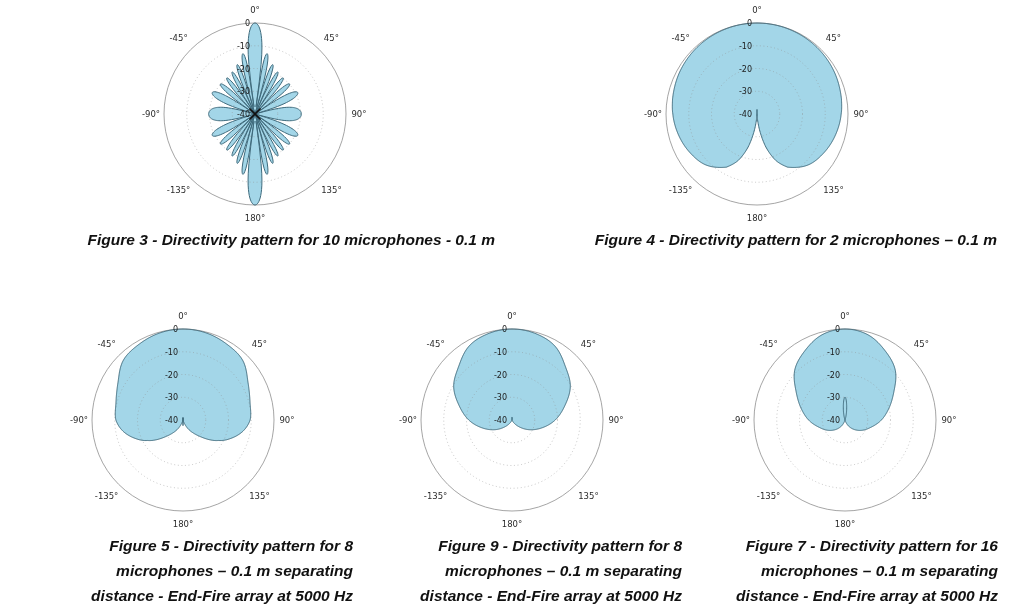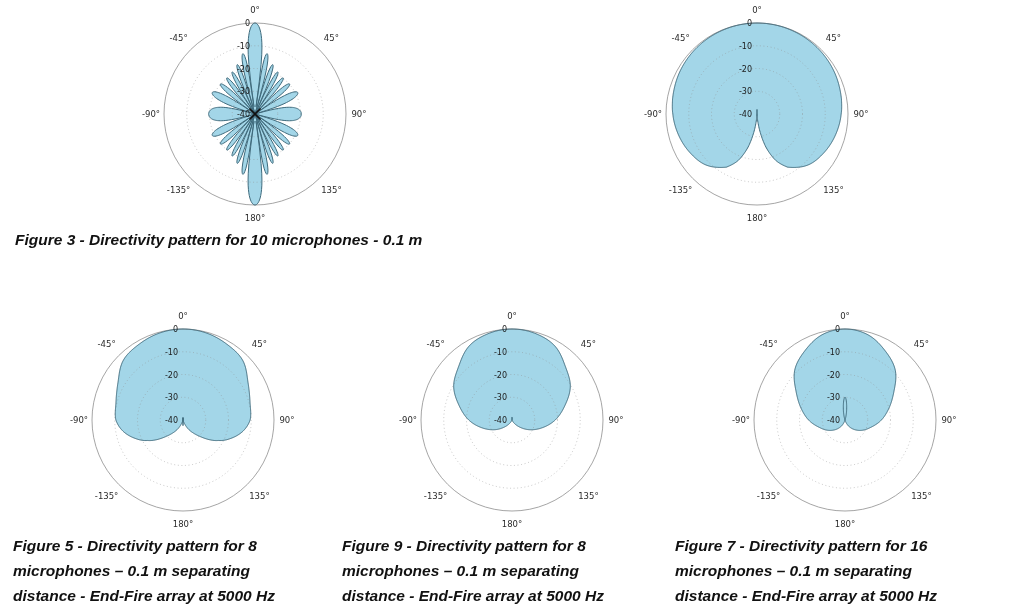--- a/index.html
+++ b/index.html
@@ -1,20 +1,20 @@
 <!DOCTYPE html>
 <html><head>
 <meta charset="utf-8">
 <style>
   html,body{margin:0;padding:0;background:#ffffff;}
   #page{position:relative;width:1024px;height:613px;background:#ffffff;overflow:hidden;
         font-family:"DejaVu Sans",sans-serif;}
   .chart{position:absolute;width:310px;height:232px;}
   .chart svg text{font-family:"DejaVu Sans",sans-serif;}
-  .caption{position:absolute;text-align:left;font-family:"Liberation Sans",sans-serif;
+  .caption{position:absolute;text-align:right;font-family:"Liberation Sans",sans-serif;
            font-style:italic;font-weight:bold;font-size:15.5px;line-height:25px;color:#111111;}
   .cap-top{width:480px;}
   .cap-bot{width:340px;}
 </style>
 </head>
 <body>
 
 <div id="page">
 
   <div class="chart" style="left:100px;top:-2px"><svg width="310" height="232" viewBox="0 0 310 232">
@@ -122,33 +122,34 @@
         <text x="150" y="73.5" text-anchor="end" font-size="8" fill="#1a1a1a">-20</text>
         <text x="150" y="96.3" text-anchor="end" font-size="8" fill="#1a1a1a">-30</text>
         <text x="150" y="119.0" text-anchor="end" font-size="8" fill="#1a1a1a">-40</text>
       </svg></div>
 
   <div class="caption cap-top" style="left:15px;top:227px">
     <div>Figure 3 - Directivity pattern for 10 microphones - 0.1 m</div>
   </div>
 
   <div class="caption cap-top" style="left:517px;top:227px">
+    <div>Figure 4 - Directivity pattern for 2 microphones – 0.1 m</div>
   </div>
 
   <div class="caption cap-bot" style="left:13px;top:533px">
     <div>Figure 5 - Directivity pattern for 8</div>
     <div>microphones – 0.1 m separating</div>
     <div>distance - End-Fire array at 5000 Hz</div>
   </div>
 
   <div class="caption cap-bot" style="left:342px;top:533px">
     <div>Figure 9 - Directivity pattern for 8</div>
     <div>microphones – 0.1 m separating</div>
     <div>distance - End-Fire array at 5000 Hz</div>
   </div>
 
-  <div class="caption cap-bot" style="left:675px;top:533px">
+  <div class="caption cap-bot" style="left:658px;top:533px">
     <div>Figure 7 - Directivity pattern for 16</div>
     <div>microphones – 0.1 m separating</div>
     <div>distance - End-Fire array at 5000 Hz</div>
   </div>
 
 </div>
 
 </body></html>

